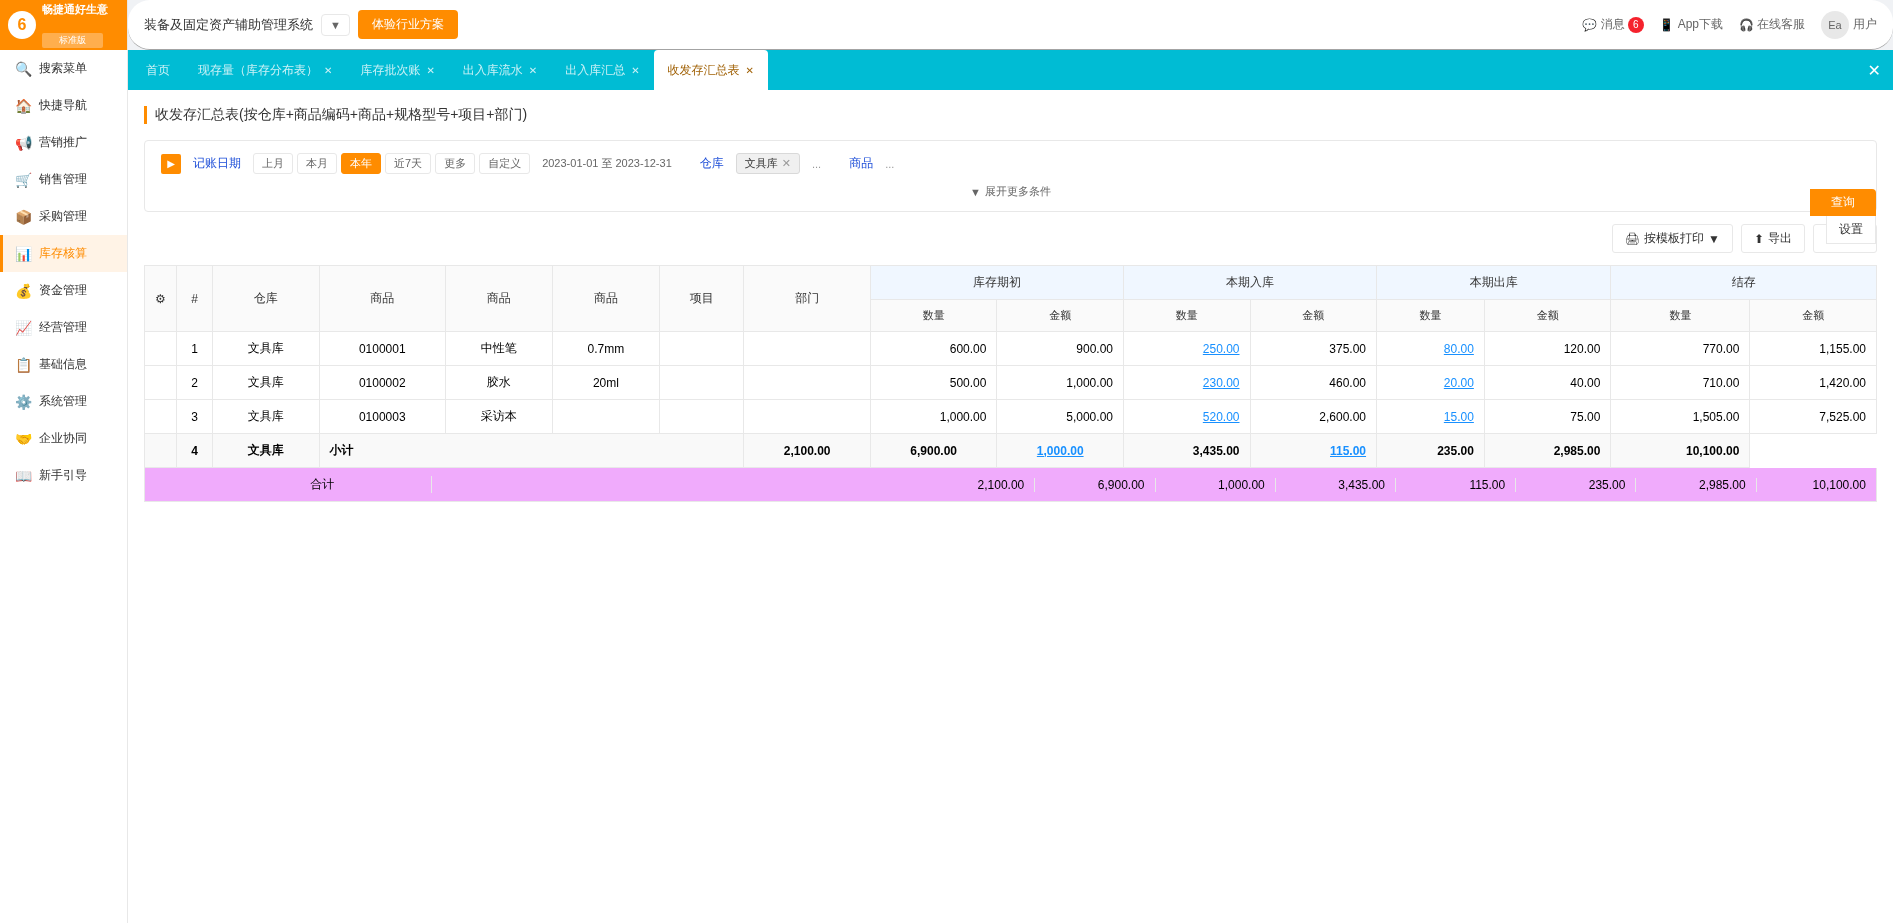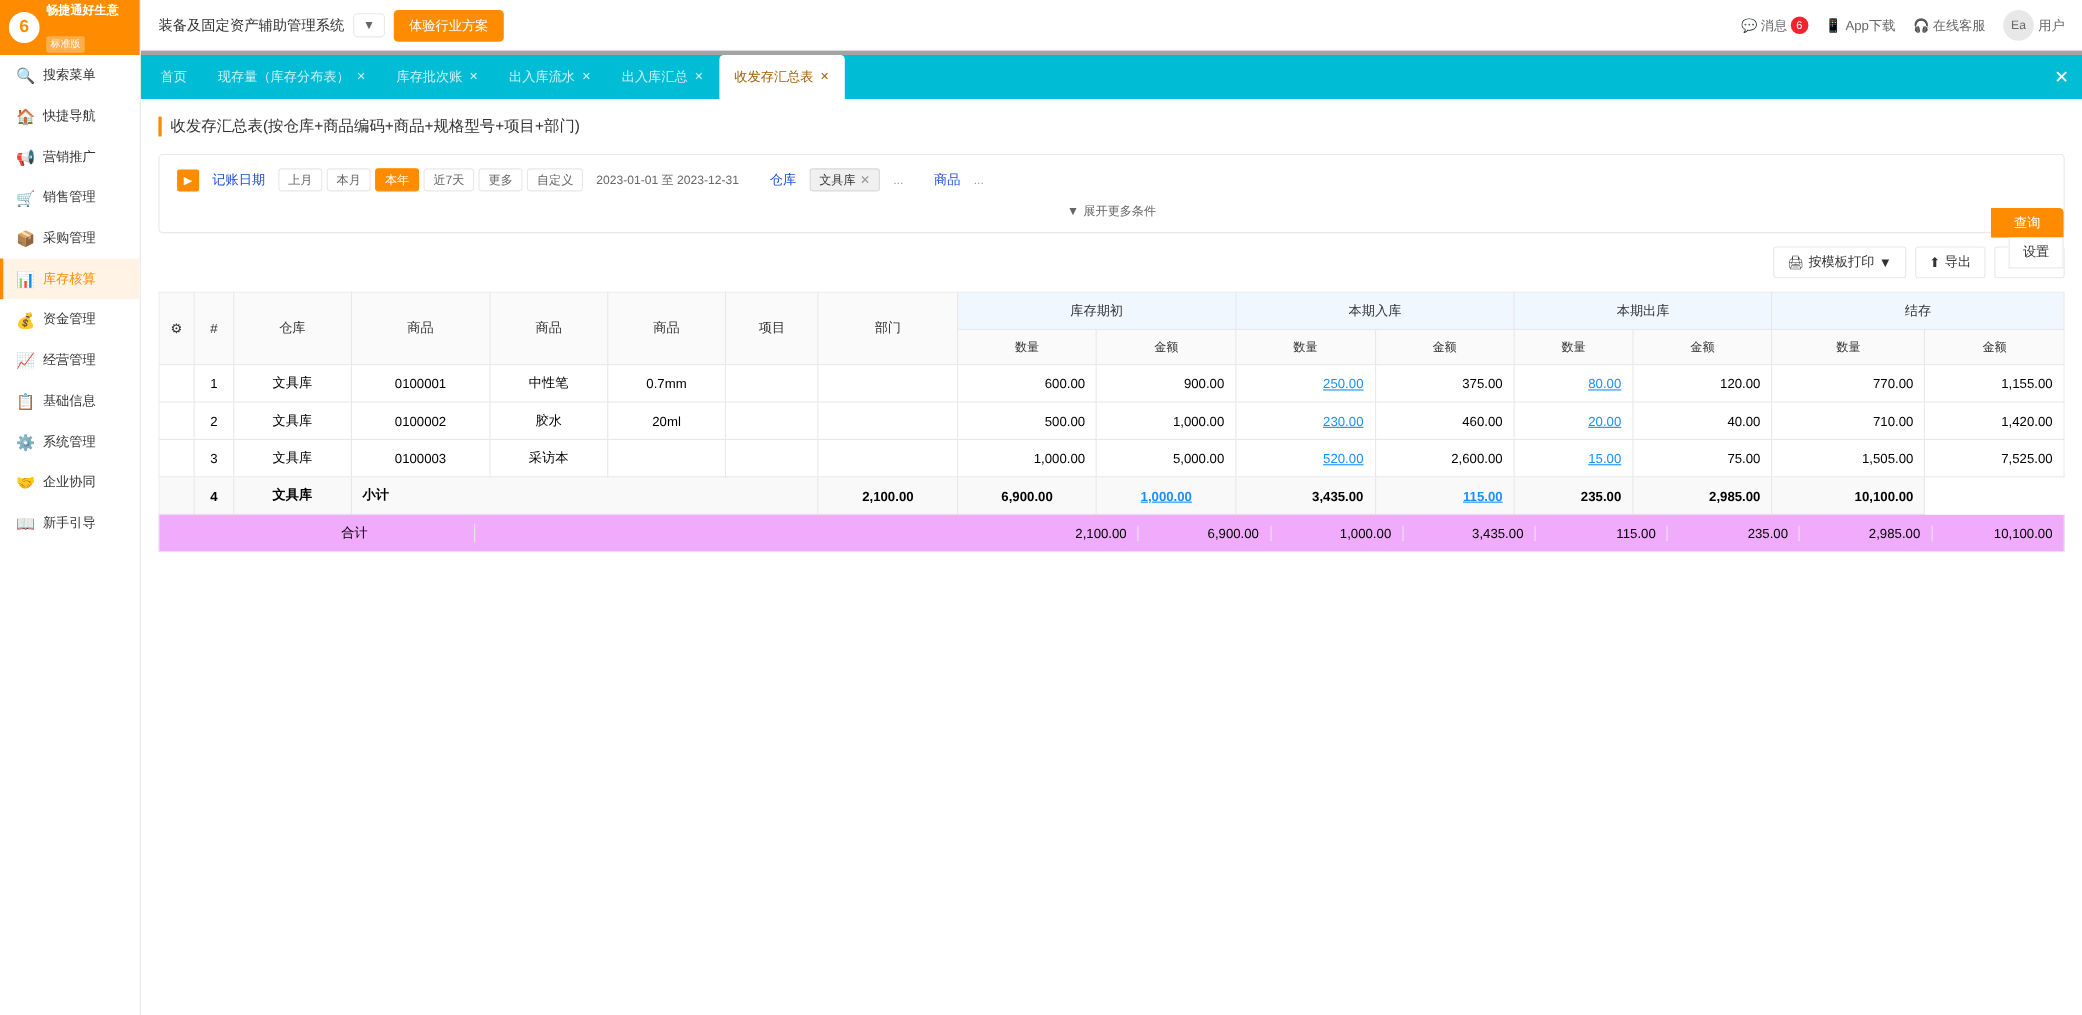--- a/index.html
+++ b/index.html
@@ -2,30 +2,30 @@
 <html><head>
   <meta charset="utf-8">
   <style>
     * { box-sizing: border-box; margin: 0; padding: 0; }
     body { font-family: 'Microsoft YaHei', Arial, sans-serif; font-size: 12px; background: #f0f2f5; display: flex; height: 923px; overflow: hidden; }
 
     
     .sidebar { width: 128px; background: #fff; display: flex; flex-direction: column; border-right: 1px solid #e8e8e8; flex-shrink: 0; }
     .sidebar-logo { background: #ff8c00; padding: 10px 8px; display: flex; align-items: center; gap: 6px; height: 50px; }
     .sidebar-logo-icon { width: 28px; height: 28px; background: #fff; border-radius: 50%; display: flex; align-items: center; justify-content: center; font-size: 16px; font-weight: bold; color: #ff8c00; }
-    .sidebar-logo-badge { background: rgba(255,255,255,0.3); color: #fff; font-size: 9px; padding: 1px 4px; border-radius: 2px; margin-top: 16px; display: inline-block; }
+    .sidebar-logo-badge { background: rgba(255,255,255,0.3); color: #fff; font-size: 9px; padding: 1px 17px; border-radius: 2px; margin-top: 16px; display: inline-block; }
     .sidebar-item { padding: 10px 12px; display: flex; align-items: center; gap: 8px; cursor: pointer; color: #333; font-size: 12px; border-left: 3px solid transparent; }
     .sidebar-item.active { background: #fff3e6; color: #ff8c00; border-left-color: #ff8c00; }
     .sidebar-item-icon { font-size: 14px; width: 16px; text-align: center; }
 
     
     .main { flex: 1; display: flex; flex-direction: column; overflow: hidden; }
 
     
-    .top-header { height: 50px; background: #fff; border-bottom: 4px solid #a3a3a3; display: flex; align-items: center; justify-content: space-between; padding: 0 16px; flex-shrink: 0; }
+    .top-header { height: 50px; background: #fff; border-bottom: 1px solid #a3a3a3; display: flex; align-items: center; justify-content: space-between; padding: 0 16px; flex-shrink: 0; border-radius: 22px; }
     .top-header-left { display: flex; align-items: center; gap: 8px; }
     .header-dropdown { border: 1px solid #e8e8e8; border-radius: 4px; padding: 4px 8px; font-size: 11px; color: #666; cursor: pointer; display: flex; align-items: center; gap: 4px; }
     .header-btn-orange { background: #ff8c00; color: #fff; border: none; border-radius: 4px; padding: 6px 14px; font-size: 12px; cursor: pointer; }
     .top-header-right { display: flex; align-items: center; gap: 16px; font-size: 12px; color: #666; }
     .top-header-right span { cursor: pointer; display: flex; align-items: center; gap: 3px; }
     .badge-red { background: #f5222d; color: #fff; border-radius: 50%; width: 16px; height: 16px; display: inline-flex; align-items: center; justify-content: center; font-size: 10px; }
     .user-avatar { width: 28px; height: 28px; border-radius: 50%; background: #e8e8e8; display: flex; align-items: center; justify-content: center; font-size: 11px; color: #666; }
 
     
     .tab-bar { background: #00bcd4; display: flex; align-items: center; padding: 0 4px; flex-shrink: 0; height: 40px; }

